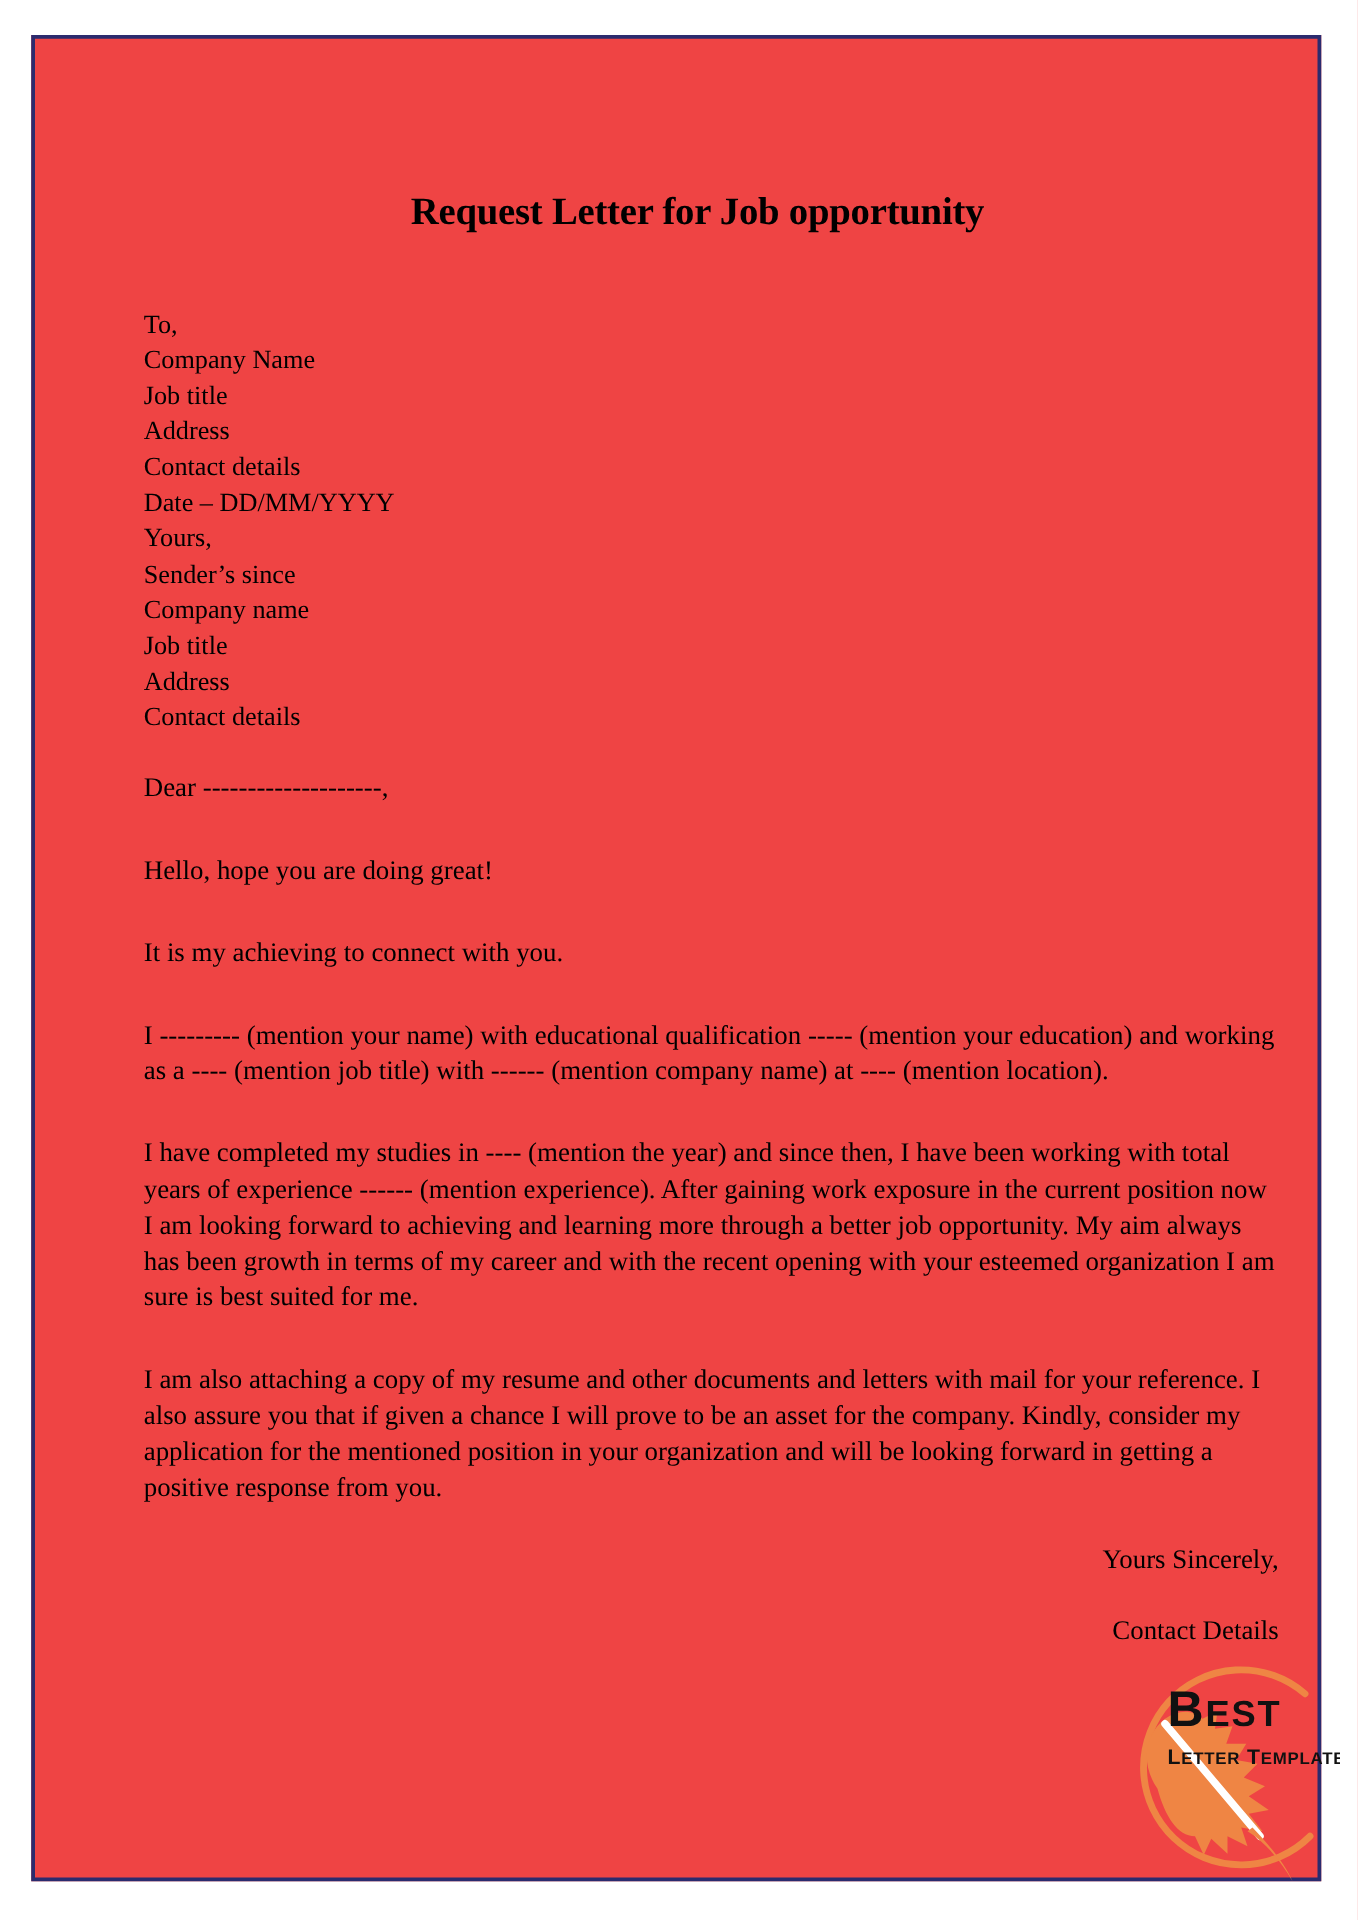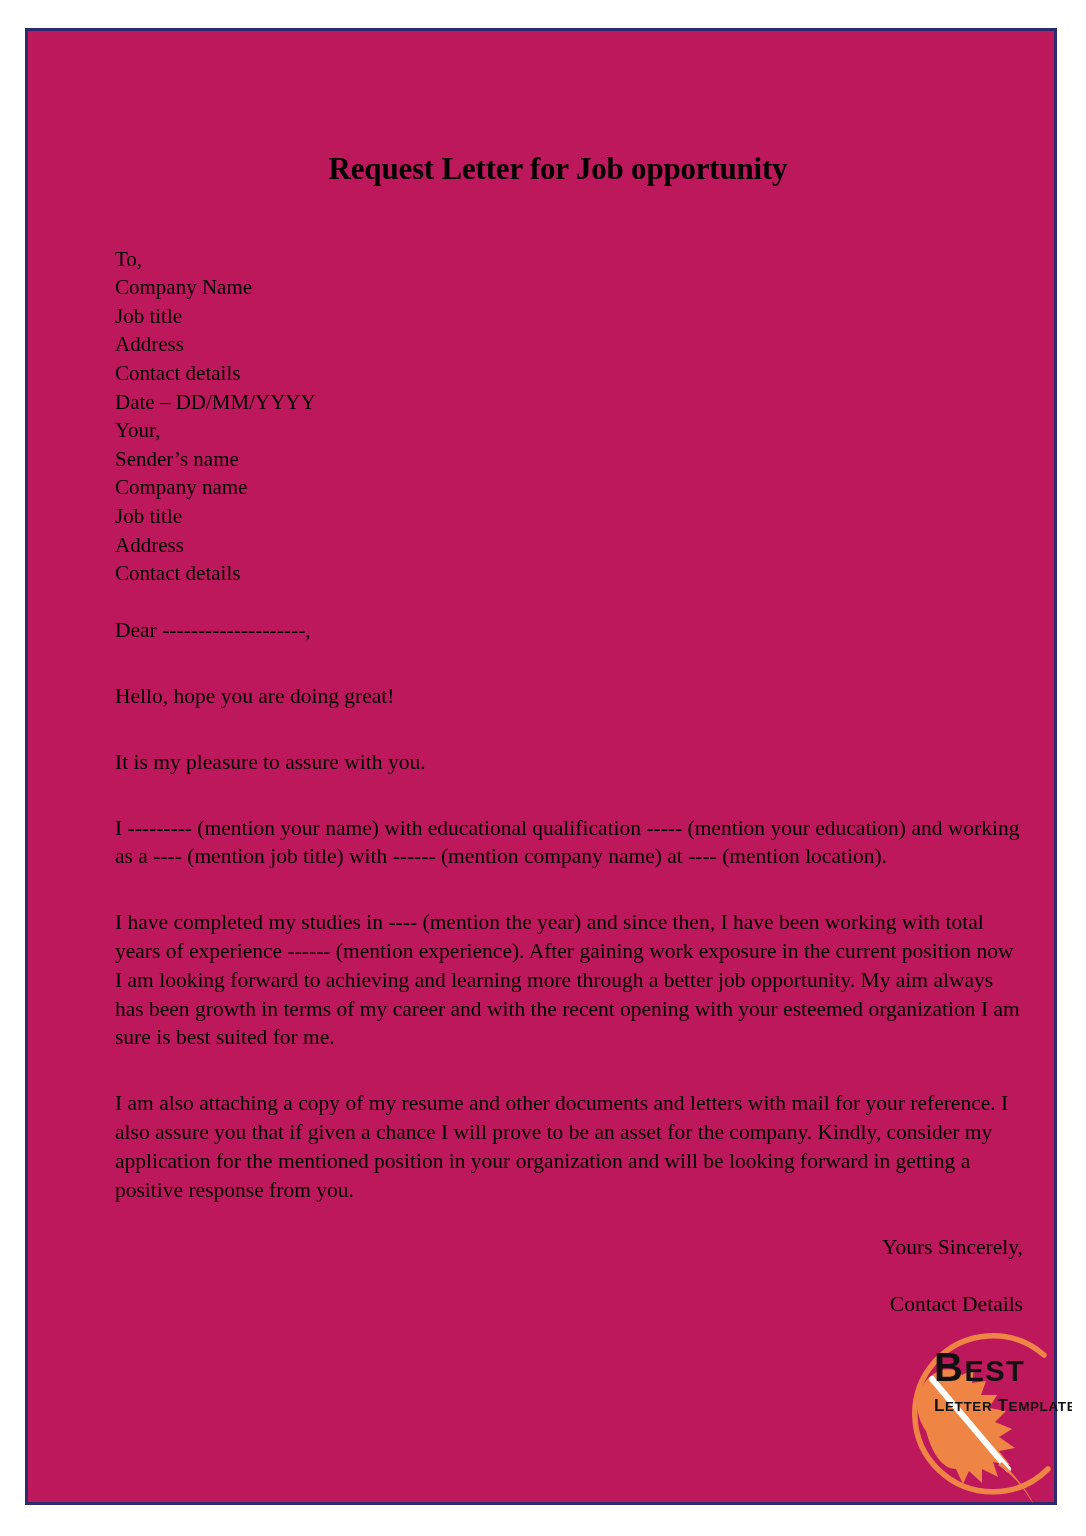--- a/index.html
+++ b/index.html
@@ -24,21 +24,21 @@
     background: #ffffff;
   }
   #border-frame {
     position: absolute;
     left: 25px;
     top: 28px;
     width: 1032px;
     height: 1477px;
     border: 3px solid #2b2b6e;
     box-sizing: border-box;
-    background: #be185d;
+    background: #ef4444;
   }
 
   
   #content {
     position: absolute;
     left: 87px;
     top: 120px;
     width: 908px;
   }
 
@@ -107,32 +107,32 @@
 
       <h1 id="doc-title">Request Letter for Job opportunity</h1>
 
       <div class="address-block">
         <div class="address-line">To,</div>
         <div class="address-line">Company Name</div>
         <div class="address-line">Job title</div>
         <div class="address-line">Address</div>
         <div class="address-line">Contact details</div>
         <div class="address-line">Date – DD/MM/YYYY</div>
-        <div class="address-line">Your,</div>
-        <div class="address-line">Sender’s name</div>
+        <div class="address-line">Yours,</div>
+        <div class="address-line">Sender’s since</div>
         <div class="address-line">Company name</div>
         <div class="address-line">Job title</div>
         <div class="address-line">Address</div>
         <div class="address-line">Contact details</div>
       </div>
 
       <div class="salutation">Dear --------------------,</div>
 
       <div class="para">Hello, hope you are doing great!</div>
-      <div class="para">It is my pleasure to assure with you.</div>
+      <div class="para">It is my achieving to connect with you.</div>
       <div class="para">I --------- (mention your name) with educational qualification ----- (mention your education) and working as a ---- (mention job title) with ------ (mention company name) at ---- (mention location).</div>
       <div class="para">I have completed my studies in ---- (mention the year) and since then, I have been working with total years of experience ------ (mention experience). After gaining work exposure in the current position now I am looking forward to achieving and learning more through a better job opportunity. My aim always has been growth in terms of my career and with the recent opening with your esteemed organization I am sure is best suited for me.</div>
       <div class="para">I am also attaching a copy of my resume and other documents and letters with mail for your reference. I also assure you that if given a chance I will prove to be an asset for the company.  Kindly, consider my application for the mentioned position in your organization and will be looking forward in getting a positive response from you.</div>
 
       <div class="closing-line">Yours Sincerely,</div>
       <div class="closing-line">Contact Details</div>
 
     </div>
 
     <div id="logo">

